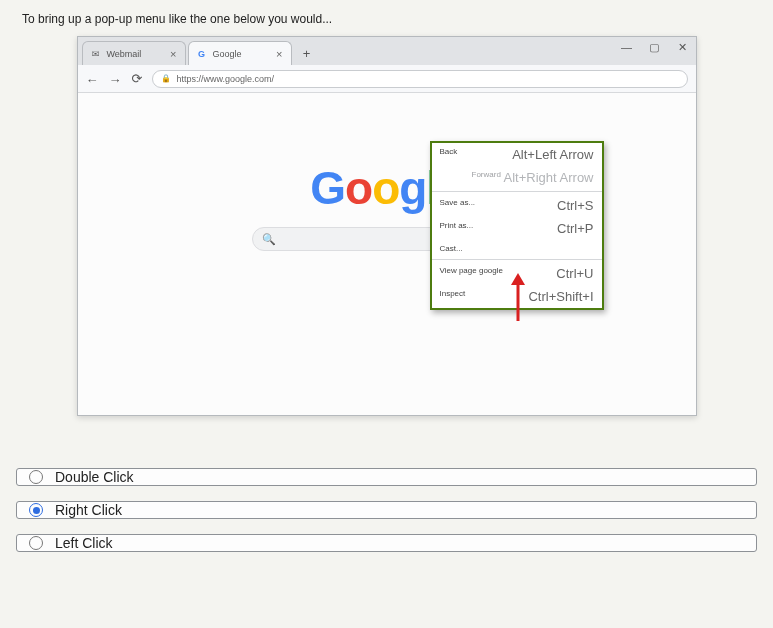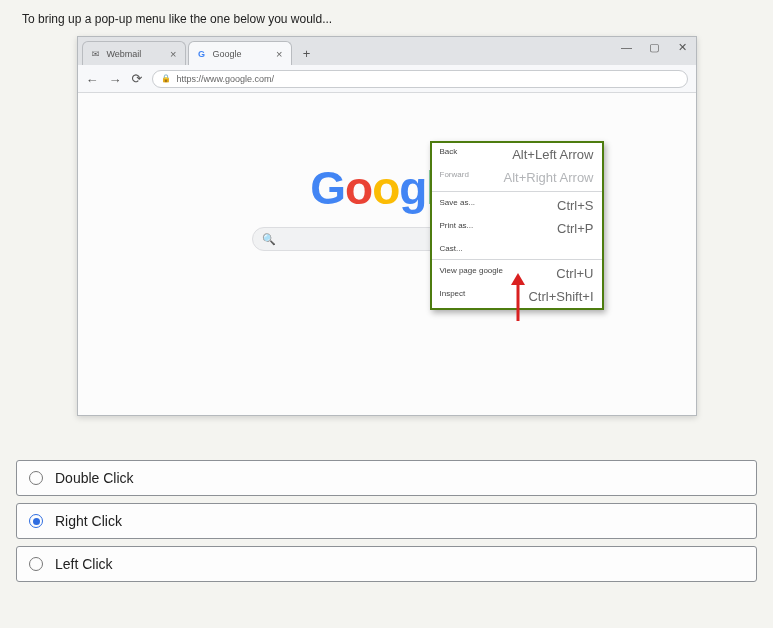--- a/index.html
+++ b/index.html
@@ -90,37 +90,37 @@
     border-radius:12px; display:flex; align-items:center; padding:0 10px;
   }
   .searchbox .mag { font-size:11px; color:#777; }
   
   .ctx {
     position:absolute; top:48px; left:352px; width:174px;
     background:#fff; border:2px solid #4d7c0f; box-shadow:2px 3px 6px rgba(0,0,0,0.3);
     font-size:8px; color:#444;text-align:right;
   }
   .ctx-row { display:flex; justify-content:space-between; padding:4px 8px; }
-  .ctx-row.disabled { color:#a0a2a5; }
+  .ctx-row.disabled { color:#a0a2a5;margin-left:32px; }
   .ctx-sep { height:1px; background:#d5d7da; margin:2px 0; }
   .ctx-sc { color:#666; font-size:13px; }
   .ctx-row.disabled .ctx-sc { color:#b3b5b8; }
   
   .arrow {
     position:absolute; top:180px; left:430px; width:20px; height:48px;
   }
   
   .answers {
     position:absolute; left:16px; right:16px; top:460px;
     display:flex; flex-direction:column; gap:7px;
   }
   .answer {
     border:1px solid #8d9196; border-radius:3px; background:#fdfdfd;
-    padding:9px 12px; display:flex; align-items:center; gap:12px;
-    font-size:14px; color:#222;
+    padding:0 12px; display:flex; align-items:center; gap:12px;
+    font-size:14px; color:#222;margin-top:8px;
   }
   .radio {
     width:14px; height:14px; border:1.5px solid #777; border-radius:50%;
     display:flex; align-items:center; justify-content:center; flex-shrink:0;
   }
   .radio.sel { border-color:#2f6de0; }
   .radio.sel::after {
     content:""; width:7px; height:7px; background:#2f6de0; border-radius:50%;
   }
 </style>

